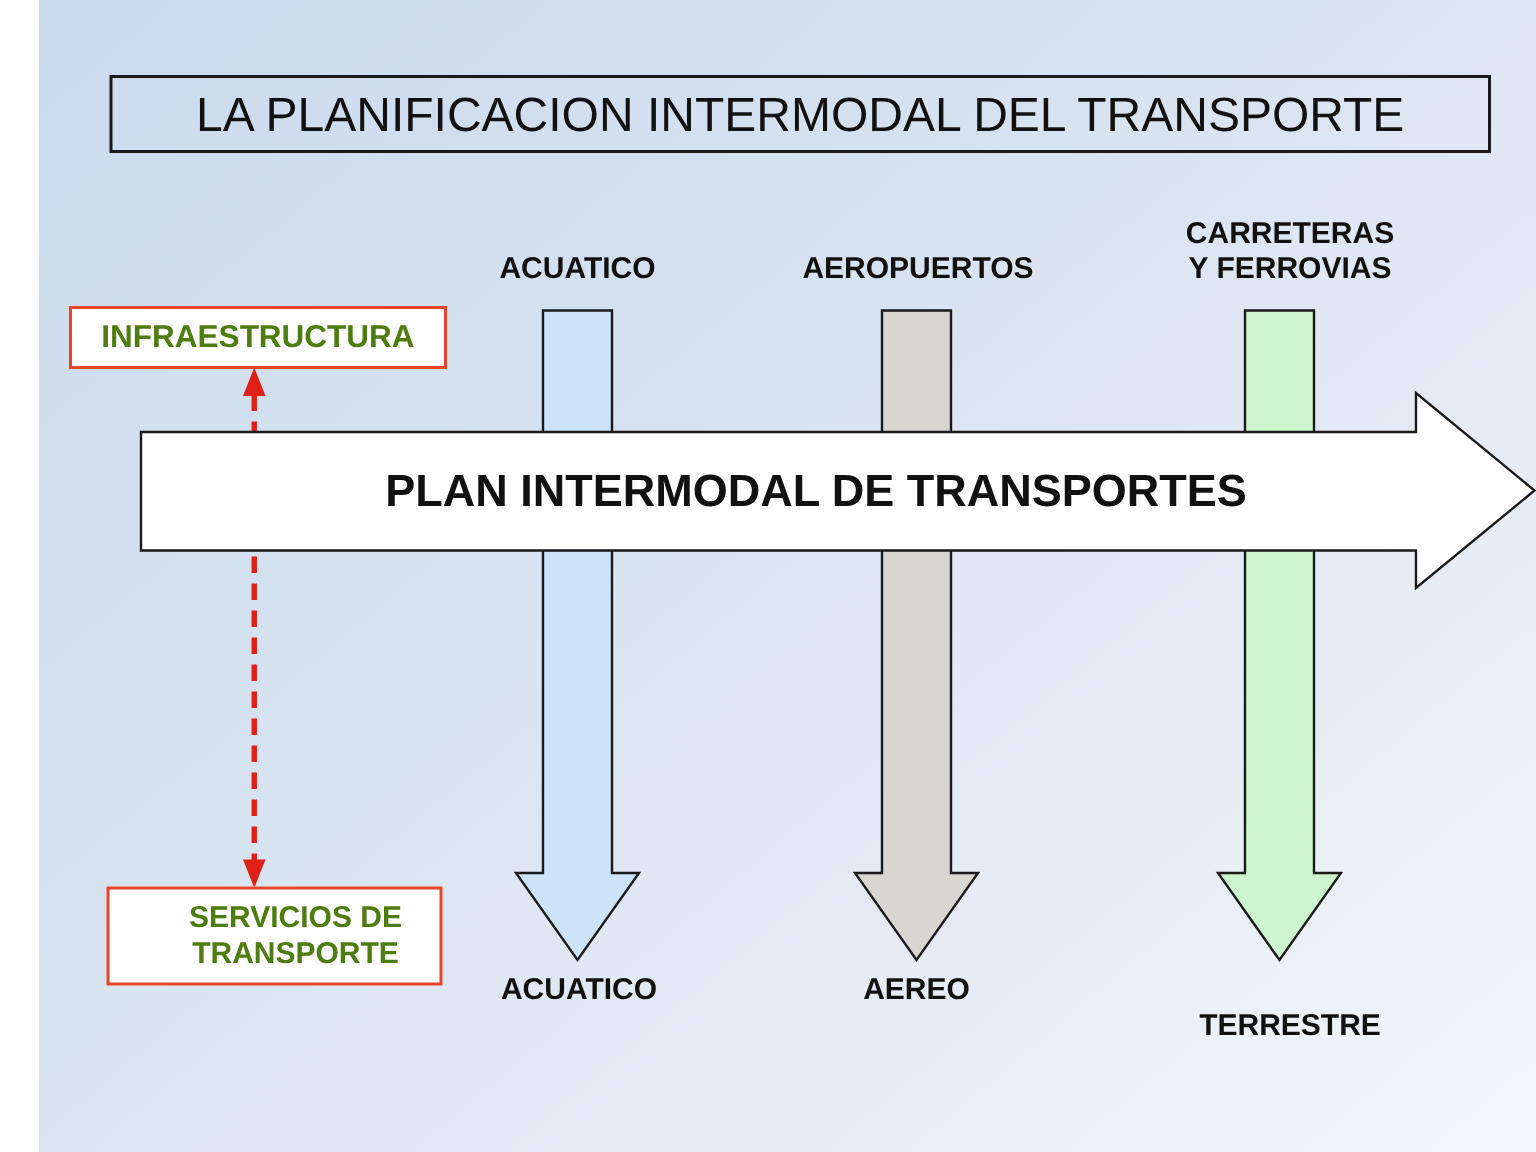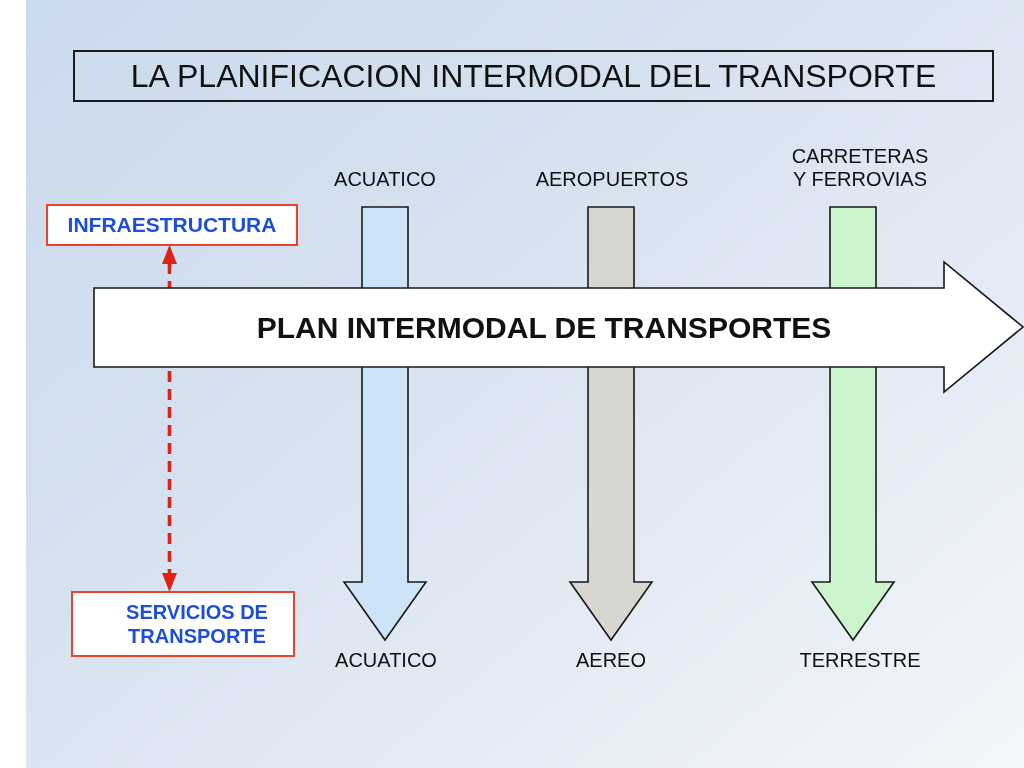--- a/index.html
+++ b/index.html
@@ -14,25 +14,25 @@
   }
   .layer-svg{position:absolute;left:0;top:0;z-index:1;}
   .txt{position:absolute;z-index:2;color:#111;}
   .title-box{
     left:47px;top:50px;width:917px;height:48px;
     border:2px solid #1a1a1a;
     display:flex;align-items:center;justify-content:center;
     font-size:32px;letter-spacing:0px;white-space:nowrap;
   }
   .col-label{
-    width:220px;text-align:center;font-weight:normal;font-size:20px;
+    width:220px;text-align:center;font-weight:bold;font-size:20px;
     line-height:23px;white-space:pre-line;
   }
   .red-box{
-    background:#ffffff;border:2px solid #e8442a;color:#1d4ed8;
+    background:#ffffff;border:2px solid #e8442a;color:#4d7c0f;
     display:flex;align-items:center;justify-content:center;
     font-weight:bold;text-align:center;white-space:pre-line;
   }
   .infra-box{left:20px;top:204px;width:248px;height:38px;font-size:21px;}
   .serv-box{left:45px;top:591px;width:192px;height:62px;font-size:20px;line-height:24px;padding-left:28px;}
   .main-arrow-label{
     left:68px;top:288px;width:900px;height:79px;
     display:flex;align-items:center;justify-content:center;
     font-size:30px;white-space:nowrap;font-weight:bold;
   }
@@ -66,15 +66,15 @@
 Y FERROVIAS</div>
 
   <div class="txt main-arrow-label">PLAN INTERMODAL DE TRANSPORTES</div>
 
   <div class="txt red-box infra-box">INFRAESTRUCTURA</div>
   <div class="txt red-box serv-box">SERVICIOS DE
 TRANSPORTE</div>
 
   <div class="txt col-label" style="left:250px;top:649px;">ACUATICO</div>
   <div class="txt col-label" style="left:475px;top:649px;">AEREO</div>
-  <div class="txt col-label" style="left:724px;top:649px;">TERRESTRE</div>
+  <div class="txt col-label" style="left:724px;top:673px;">TERRESTRE</div>
 
 </div>
 
 </body></html>

